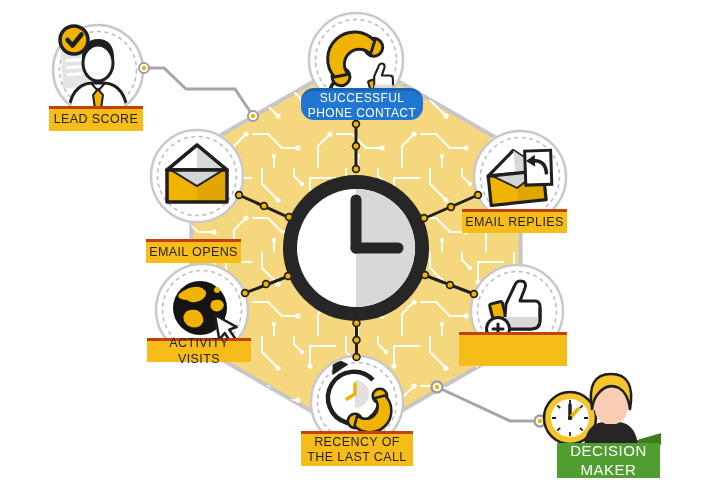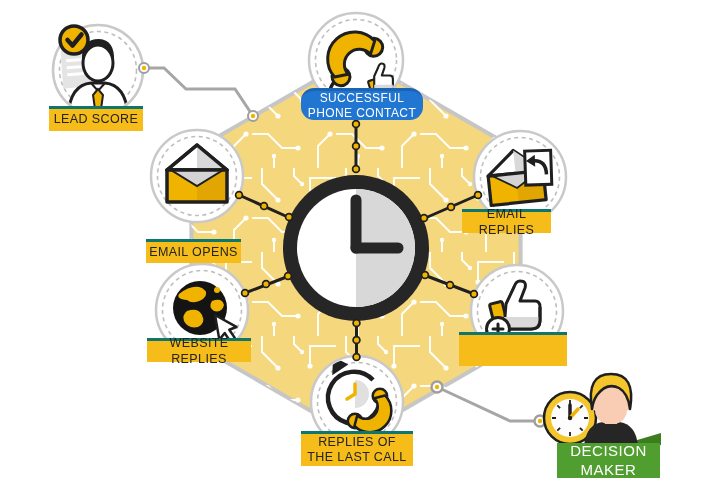--- a/index.html
+++ b/index.html
@@ -3,21 +3,21 @@
 <meta charset="utf-8">
 <style>
   html,body{margin:0;padding:0;background:#ffffff;}
   .stage{position:relative;width:705px;height:500px;background:#ffffff;overflow:hidden;
          font-family:"Liberation Sans", sans-serif;}
   .stage svg{position:absolute;left:0;top:0;}
   .lbl{position:absolute;display:flex;align-items:center;justify-content:center;
        text-align:center;font-size:12.5px;line-height:1.22;letter-spacing:.4px;
        color:#232323;z-index:5;}
   .lbl .lines{display:block;}
-  .lbl-yellow{background:#F5BC1A;border-top:3px solid #0f766e;}
+  .lbl-yellow{background:#F5BC1A;border-top:3px solid #c2410c;}
   .lbl-blue{background:#2176D2;color:#ffffff;border-top:3px solid #1B64B4;}
   .lbl-green{background:#4F9E2F;color:#ffffff;font-weight:normal;font-size:15px;letter-spacing:.5px;}
 </style>
 </head>
 <body>
 
 <div class="stage">
 
 <svg width="705" height="500" viewBox="0 0 705 500">
   <defs>
@@ -283,36 +283,36 @@
     <span class="lines">
       <span style="display:block">SUCCESSFUL</span>
       <span style="display:block">PHONE CONTACT</span>
     </span>
   </div>
 
   <div class="lbl lbl-yellow" style="left:146px;top:206px;width:95px;height:21px;margin-top:33px;">
     <span>EMAIL OPENS</span>
   </div>
 
-  <div class="lbl lbl-yellow" style="left:462px;top:209px;width:89px;height:21px;">
+  <div class="lbl lbl-yellow" style="left:462px;top:209px;width:105px;height:21px;">
     <span>EMAIL REPLIES</span>
   </div>
 
   <div class="lbl lbl-yellow" style="left:147px;top:338px;width:104px;height:21px;">
-    <span>WEBSITE REPLIES</span>
+    <span>ACTIVITY VISITS</span>
   </div>
 
   <div class="lbl lbl-yellow" style="left:459px;top:332px;width:108px;height:31px;">
     <span class="lines">
     </span>
   </div>
 
   <div class="lbl lbl-yellow" style="left:301px;top:431px;width:112px;height:32px;">
     <span class="lines">
-      <span style="display:block">REPLIES OF</span>
+      <span style="display:block">RECENCY OF</span>
       <span style="display:block">THE LAST CALL</span>
     </span>
   </div>
 
   <div class="lbl lbl-green" style="left:557px;top:443px;width:103px;height:35px;">
     <span class="lines">
       <span style="display:block">DECISION</span>
       <span style="display:block">MAKER</span>
     </span>
   </div>

